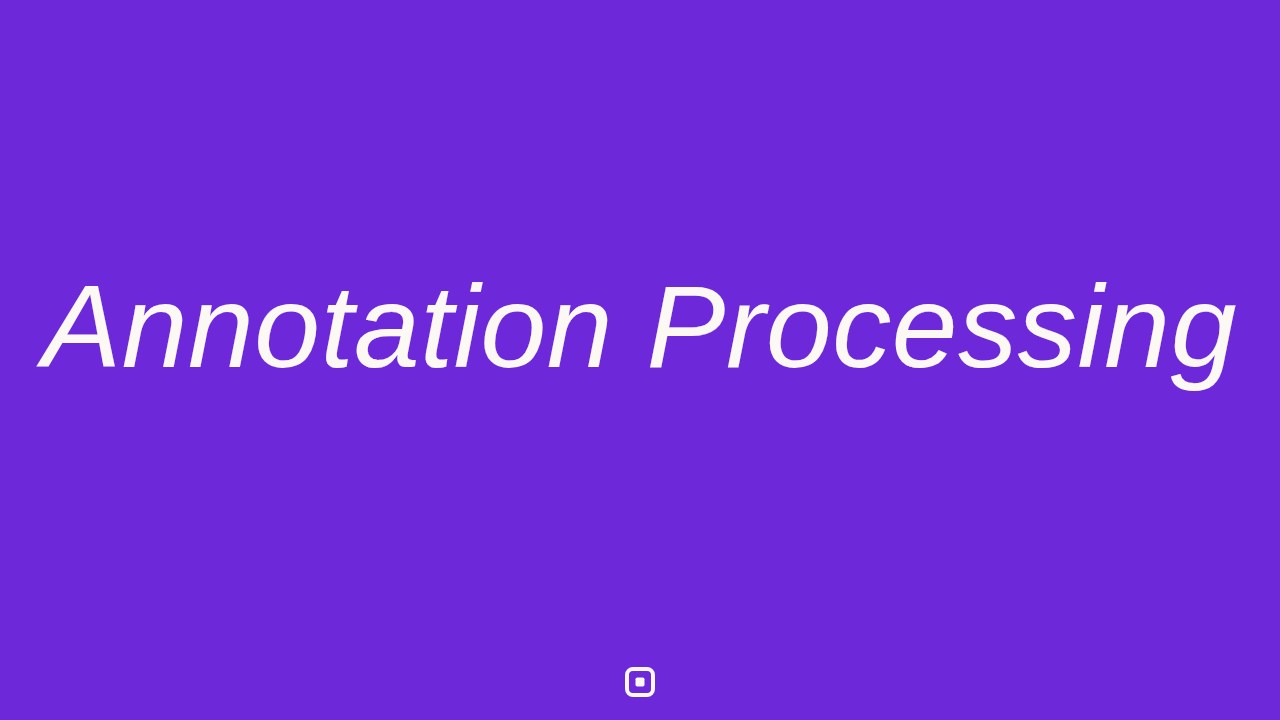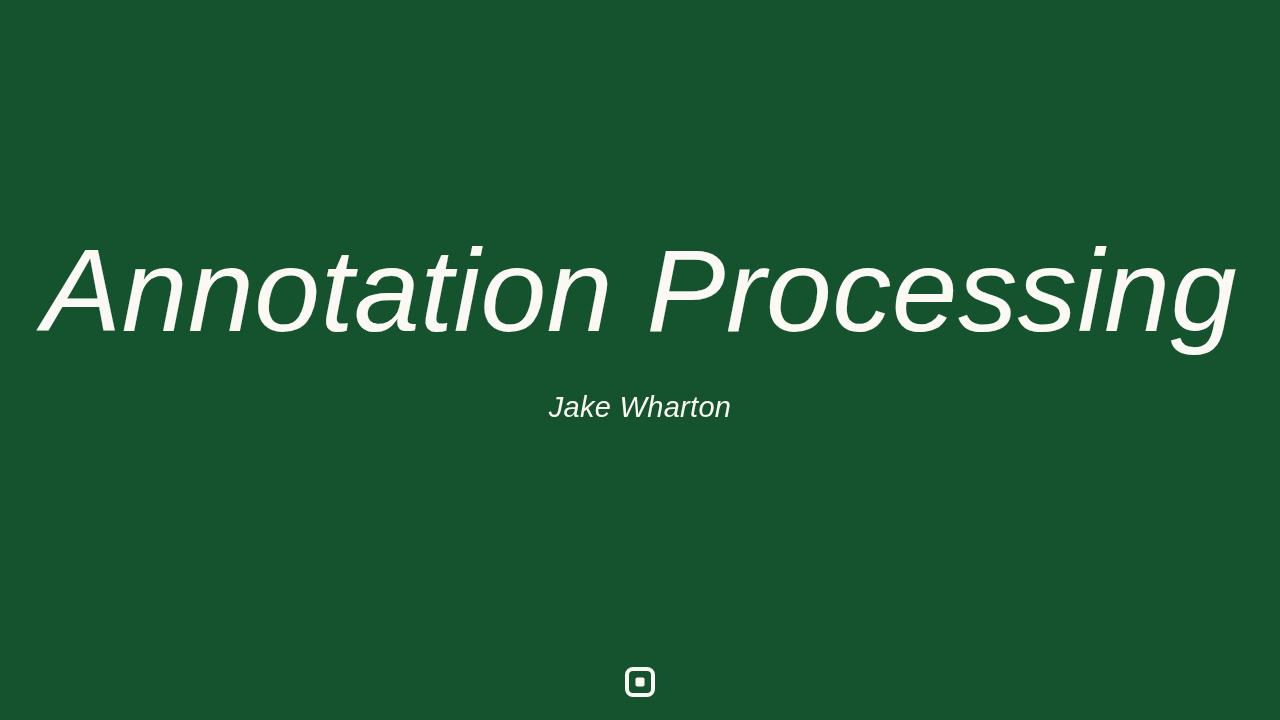--- a/index.html
+++ b/index.html
@@ -12,21 +12,21 @@
     width: 1280px;
     height: 720px;
     overflow: hidden;
     font-family: "Liberation Sans", "DejaVu Sans", sans-serif;
   }
 
   #slide {
     position: relative;
     width: 1280px;
     height: 720px;
-    background: #14532d;
+    background: #6d28d9;
     overflow: hidden;
   }
 
   
   .title-block {
     position: absolute;
     left: 0;
     top: 0;
     width: 1280px;
     height: 720px;
@@ -88,21 +88,20 @@
   }
 </style>
 </head>
 <body>
 
 <div id="slide">
 
   <div class="title-block">
     <h1 class="slide-title">Annotation Processing</h1>
 
-    <p class="slide-subtitle">Jake Wharton</p>
   </div>
 
   <div class="logo-wrap">
     <svg viewBox="0 0 30 30" xmlns="http://www.w3.org/2000/svg">
 
       <rect x="2" y="2" width="26" height="26" rx="6" ry="6" fill="none" stroke="#fcf9f5" stroke-width="4"></rect>
 
       <rect x="10.5" y="10.5" width="9" height="9" rx="1.8" ry="1.8" fill="#fcf9f5"></rect>
     </svg>
   </div>

